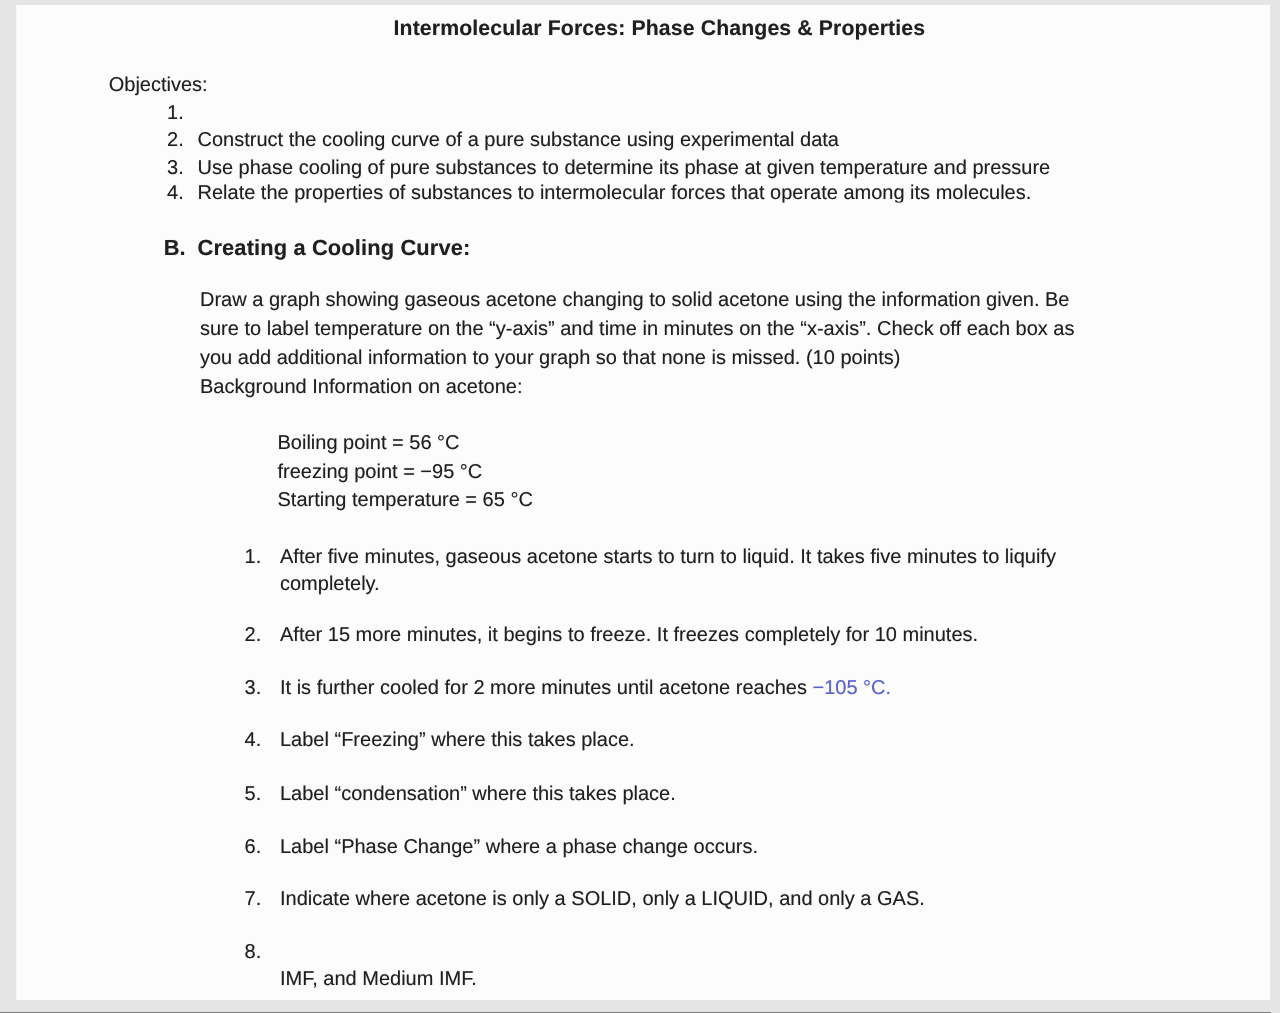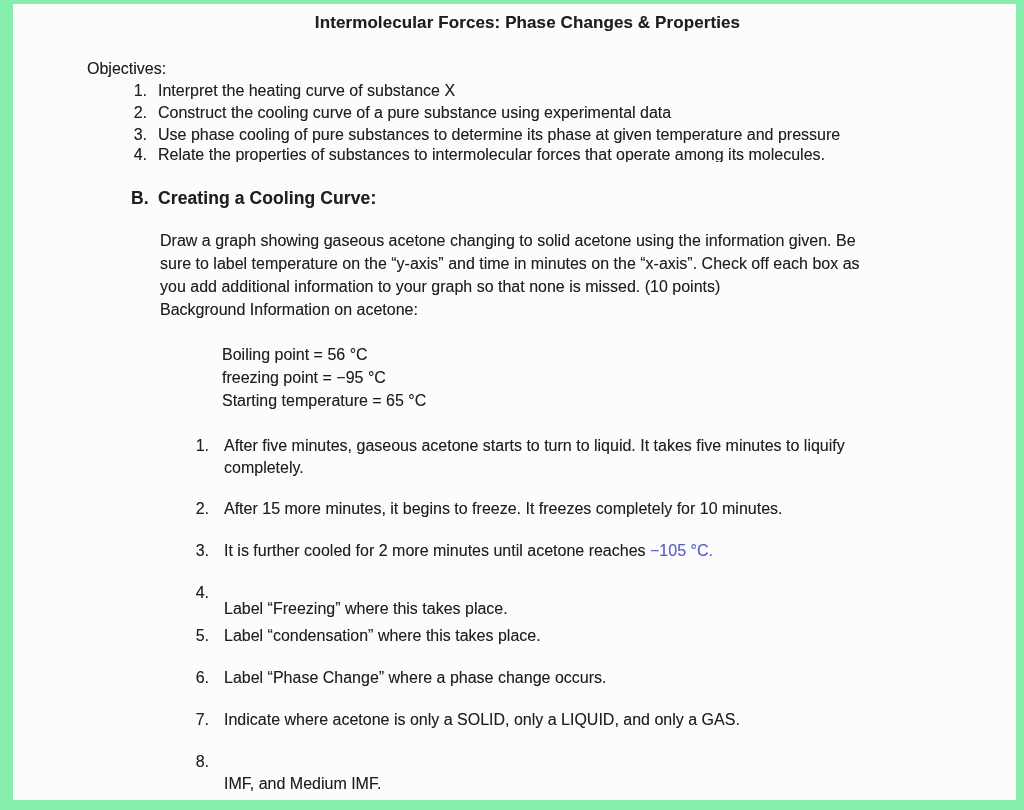--- a/index.html
+++ b/index.html
@@ -1,19 +1,19 @@
 <!DOCTYPE html>
 <html><head>
 <meta charset="utf-8">
 <style>
   html,body{margin:0;padding:0;background:#222;}
   .frame{
     position:relative;
     width:1024px;height:810px;
-    background:#86efac;
+    background:#e5e5e5;
     overflow:hidden;
     font-family:"Liberation Sans","DejaVu Sans",sans-serif;
   }
   .page{
     position:absolute;
     left:13px; top:4px; right:8px; bottom:10px;
     background:#fcfcfc;
   }
   .layer{position:absolute;inset:0;}
   .txt{
@@ -48,21 +48,20 @@
 
 <div class="frame">
   <div class="page"></div>
   <div class="layer">
 
     <div class="txt title">Intermolecular Forces: Phase Changes &amp; Properties</div>
 
     <div class="txt" style="left:87px; top:60px;">Objectives:</div>
 
     <div class="txt num obj-num" style="top:82px;">1.</div>
-    <div class="txt obj-text" style="top:82px;">Interpret the heating curve of substance X</div>
 
     <div class="txt num obj-num" style="top:104px;">2.</div>
     <div class="txt obj-text" style="top:104px;">Construct the cooling curve of a pure substance using experimental data</div>
 
     <div class="txt num obj-num" style="top:126px;">3.</div>
     <div class="txt obj-text" style="top:126px;">Use phase cooling of pure substances to determine its phase at given temperature and pressure</div>
 
     <div class="txt num obj-num clip" style="top:146px;">4.</div>
     <div class="txt obj-text clip" style="top:146px;">Relate the properties of substances to intermolecular forces that operate among its molecules.</div>
 
@@ -82,21 +81,21 @@
     <div class="txt step-text" style="top:437px;">After five minutes, gaseous acetone starts to turn to liquid. It takes five minutes to liquify</div>
     <div class="txt step-text" style="top:459px;">completely.</div>
 
     <div class="txt num step-num" style="top:500px;">2.</div>
     <div class="txt step-text" style="top:500px;">After 15 more minutes, it begins to freeze. It freezes completely for 10 minutes.</div>
 
     <div class="txt num step-num" style="top:542px;">3.</div>
     <div class="txt step-text" style="top:542px;"><span>It is further cooled for 2 more minutes until acetone reaches </span><span class="blue">−105 °C.</span></div>
 
     <div class="txt num step-num" style="top:584px;">4.</div>
-    <div class="txt step-text" style="top:584px;margin-top:16px;">Label “Freezing” where this takes place.</div>
+    <div class="txt step-text" style="top:584px;">Label “Freezing” where this takes place.</div>
 
     <div class="txt num step-num" style="top:627px;">5.</div>
     <div class="txt step-text" style="top:627px;">Label “condensation” where this takes place.</div>
 
     <div class="txt num step-num" style="top:669px;">6.</div>
     <div class="txt step-text" style="top:669px;">Label “Phase Change” where a phase change occurs.</div>
 
     <div class="txt num step-num" style="top:711px;">7.</div>
     <div class="txt step-text" style="top:711px;">Indicate where acetone is only a SOLID, only a LIQUID, and only a GAS.</div>
 

